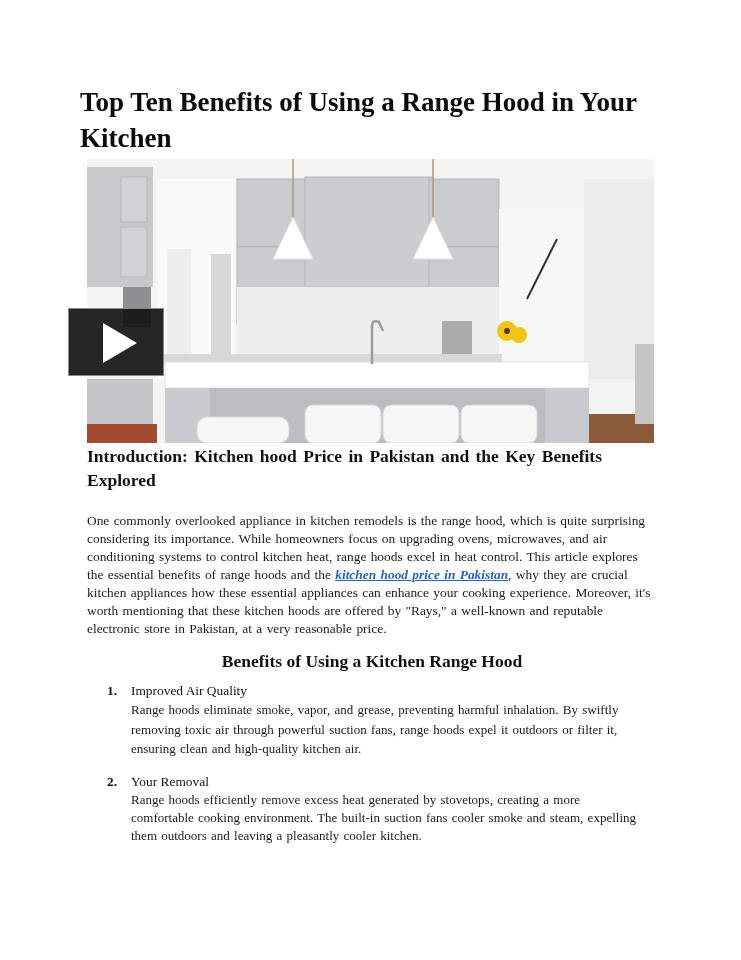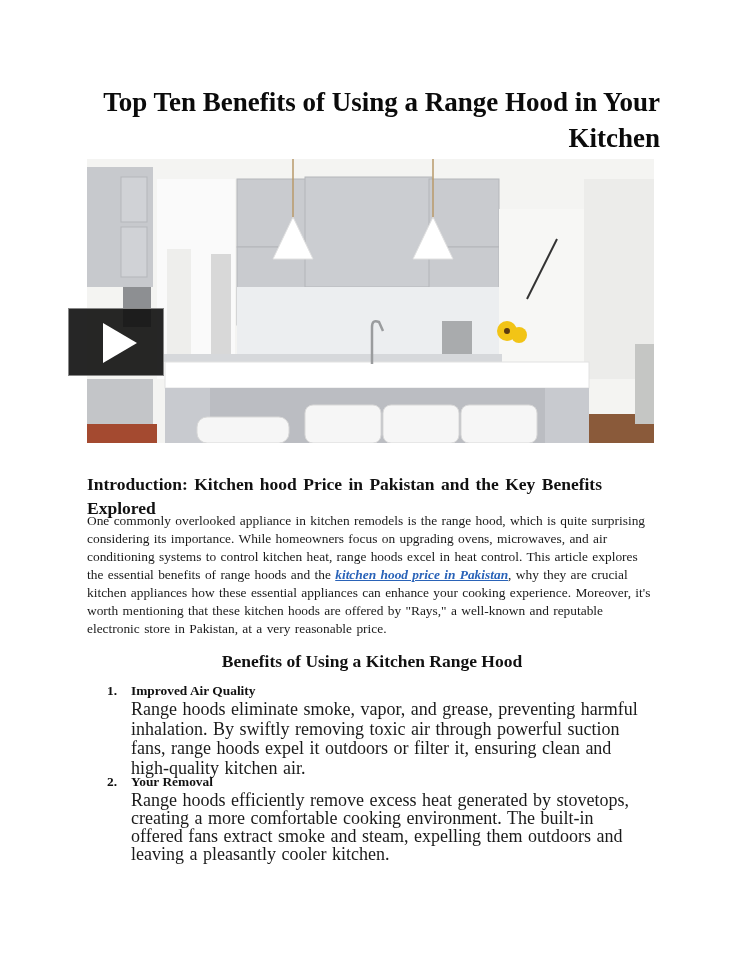--- a/index.html
+++ b/index.html
@@ -2,21 +2,21 @@
 <html><head>
   <meta charset="utf-8">
   <style>
     html, body { margin: 0; padding: 0; background: #ffffff; }
     body {
       width: 741px; height: 960px; position: relative; overflow: hidden;
       font-family: "Liberation Serif", "DejaVu Serif", serif; color: #111;
     }
     .page-title {
       position: absolute; left: 80px; top: 84px; width: 580px;
-      text-align: right; font-weight: bold; font-size: 27px; line-height: 36px;
+      text-align: left; font-weight: bold; font-size: 27px; line-height: 36px;
       color: #0b0b0b; margin: 0;
     }
     .hero {
       position: absolute; left: 87px; top: 159px; width: 567px; height: 284px;
       overflow: hidden; background: #f3f3f1;
     }
     .hero svg { display: block; }
     .play-button {
       position: absolute; left: 68px; top: 308px; width: 96px; height: 68px;
       background: rgba(20,20,20,0.92); border: 1px solid #888; box-sizing: border-box;
@@ -24,42 +24,42 @@
     }
     .play-button .tri {
       position: absolute; left: 34px; top: 14px; width: 0; height: 0;
       border-top: 20px solid transparent; border-bottom: 20px solid transparent;
       border-left: 34px solid #ffffff;
     }
     .h2 {
       position: absolute; left: 87px; width: 570px; font-weight: bold;
       font-size: 17.5px; line-height: 24px; margin: 0; color: #111;
     }
-    .intro-heading { top: 472px; word-spacing: 2px; }
+    .intro-heading { top: 444px; word-spacing: 2px; }
     .para {
       position: absolute; left: 87px; width: 568px; font-size: 13.4px; line-height: 18px;
       color: #1a1a1a; margin: 0; word-spacing: 1px;
     }
     .intro-para { top: 512px; }
     .link {
       color: #2a63b8; font-weight: bold; font-style: italic; text-decoration: underline;
       cursor: pointer;
       margin-top: 12px;
     }
     .benefits-heading { top: 649px; text-align: center; }
     .list-item { position: absolute; left: 107px; width: 540px; }
     .list-item .num {
       position: absolute; left: 0; top: 0; font-weight: bold; font-size: 13.4px; line-height: 18px;
     }
     .list-item .title {
-      position: absolute; left: 24px; top: 0; font-weight: bold; font-size: 13.4px; line-height: 18px;
+      position: absolute; left: 24px; top: 0; font-weight: normal; font-size: 13.4px; line-height: 18px;
       white-space: nowrap;
     }
     .list-item .body {
-      position: absolute; left: 24px; top: 18px; width: 516px; font-size: 18px;
+      position: absolute; left: 24px; top: 18px; width: 516px; font-size: 13px;
       color: #1a1a1a; margin: 0; word-spacing: 1px;
     }
     .item-1 { top: 682px; }
     .item-1 .body { line-height: 19.5px; }
     .item-2 { top: 773px; }
     .item-2 .body { line-height: 18px; }
   </style>
 </head>
 <body>
 
@@ -135,14 +135,14 @@
 
 <div class="list-item item-1">
   <span class="num">1.</span>
   <span class="title">Improved Air Quality</span>
   <p class="body">Range hoods eliminate smoke, vapor, and grease, preventing harmful inhalation. By swiftly removing toxic air through powerful suction fans, range hoods expel it outdoors or filter it, ensuring clean and high-quality kitchen air.</p>
 </div>
 
 <div class="list-item item-2">
   <span class="num">2.</span>
   <span class="title">Your Removal</span>
-  <p class="body">Range hoods efficiently remove excess heat generated by stovetops, creating a more comfortable cooking environment. The built-in offered fans extract smoke and steam, expelling them outdoors and leaving a pleasantly cooler kitchen.</p>
+  <p class="body">Range hoods efficiently remove excess heat generated by stovetops, creating a more comfortable cooking environment. The built-in suction fans cooler smoke and steam, expelling them outdoors and leaving a pleasantly cooler kitchen.</p>
 </div>
 
 </body></html>

